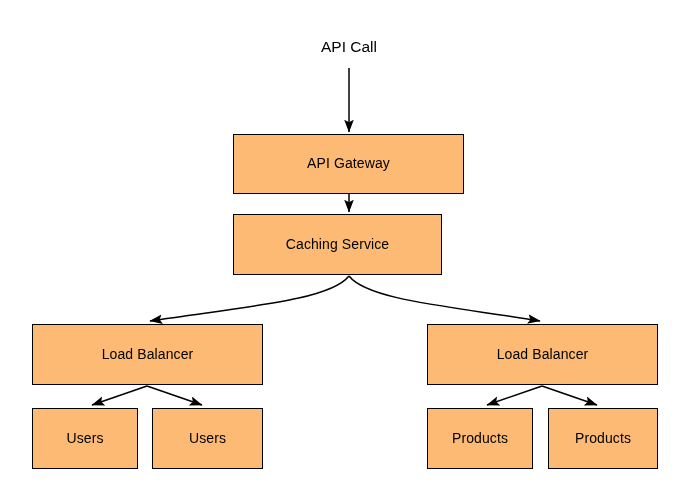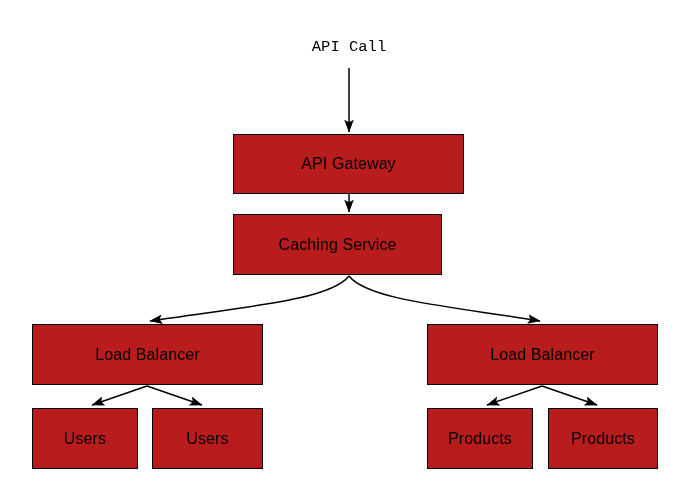--- a/index.html
+++ b/index.html
@@ -25,27 +25,27 @@
     position: absolute;
     left: 0;
     top: 0;
     width: 689px;
     height: 500px;
     pointer-events: none;
   }
   .node {
     position: absolute;
     box-sizing: border-box;
-    background: #b91c1c;
+    background: #fdba74;
     border: 1.6px solid #000000;
     display: flex;
     align-items: center;
     justify-content: center;
     color: #000000;
-    font-size: 16px;
+    font-size: 14px;
     font-family: "Liberation Sans", sans-serif;
     line-height: 1.1;
     letter-spacing: 0.1px;
     white-space: nowrap;
   }
   .free-label {
     position: absolute;
     box-sizing: border-box;
     display: flex;
     align-items: center;
@@ -57,21 +57,21 @@
   }
   
   .n-api-gateway    { left: 233px; top: 134px; width: 231px; height: 60px; }
   .n-caching        { left: 233px; top: 214px; width: 209px; height: 61px; }
   .n-lb-left        { left: 32px;  top: 324px; width: 231px; height: 61px; }
   .n-lb-right       { left: 427px; top: 324px; width: 231px; height: 61px; }
   .n-users-1        { left: 32px;  top: 408px; width: 106px; height: 61px; }
   .n-users-2        { left: 152px; top: 408px; width: 111px; height: 61px; }
   .n-products-1     { left: 427px; top: 408px; width: 106px; height: 61px; }
   .n-products-2     { left: 548px; top: 408px; width: 110px; height: 61px; }
-  .l-api-call       { left: 290px; top: 35px;  width: 118px; height: 24px; font-family: Liberation Mono, monospace; }
+  .l-api-call       { left: 290px; top: 35px;  width: 118px; height: 24px; }
 </style>
 </head>
 <body>
 
 <div id="diagram-canvas">
 
   <svg id="edge-layer" viewBox="0 0 689 500" width="689" height="500" xmlns="http://www.w3.org/2000/svg">
     <defs>
       <marker id="arrowhead" markerWidth="10" markerHeight="10" refX="8.2" refY="3.2" orient="auto" markerUnits="strokeWidth">
         <path d="M0,0 L8.6,3.2 L0,6.4 L1.7,3.2 Z" fill="#000000"></path>

